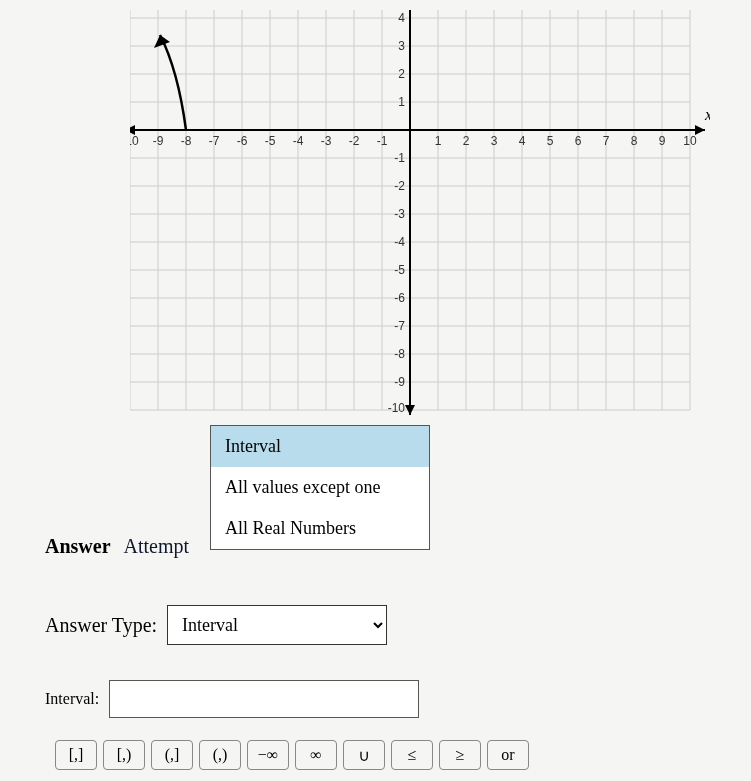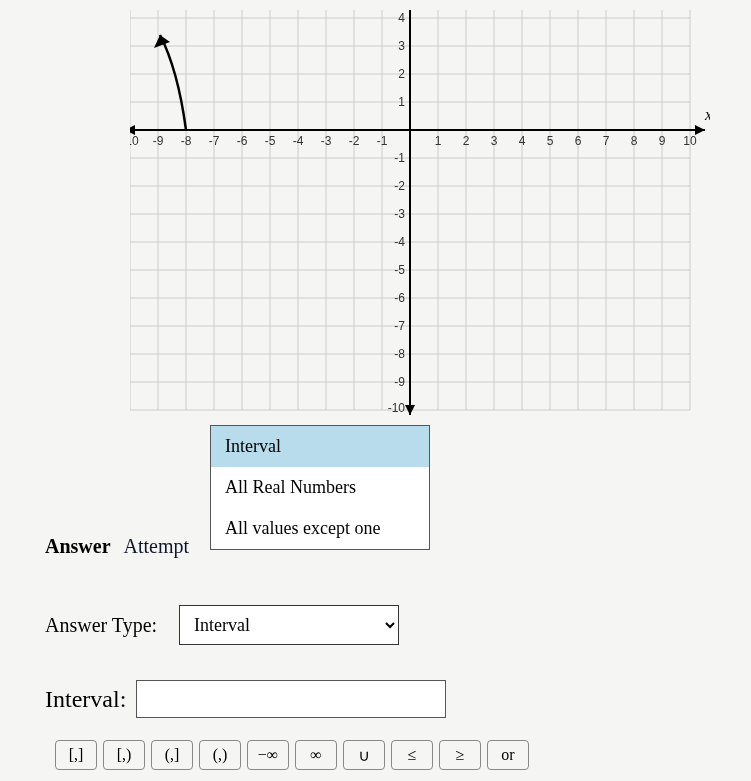--- a/index.html
+++ b/index.html
@@ -25,21 +25,21 @@
       font-size: 20px;
     }
     .answer-label { font-weight: bold; display: inline; text-align: right; }
     .attempt-label { color: #0f172a; display: inline; margin-left: 8px; }
     .answer-type-row {
       position: absolute;
       top: 605px;
       left: 45px;
       display: flex;
       align-items: center;
-      gap: 22px;
+      gap: 10px;
     }
     .answer-type-label { font-size: 20px; }
     .answer-type-select {
       width: 220px;
       height: 40px;
       font-size: 18px;
       font-family: Georgia, serif;
       padding: 4px 10px;
       border: 1px solid #333;
       background: #fff;
@@ -60,21 +60,21 @@
     }
     .dropdown-item.selected { background: #b8dcec; }
     .interval-row {
       position: absolute;
       top: 680px;
       left: 45px;
       display: flex;
       align-items: center;
       gap: 10px;
     }
-    .interval-label { font-size: 24px; }
+    .interval-label { font-size: 16px; }
     .interval-input {
       width: 310px;
       height: 38px;
       border: 1px solid #555;
       background: #fff;
       font-size: 18px;
       padding: 4px 8px;
       font-family: Georgia, serif;
     }
     .button-row {
@@ -194,22 +194,22 @@
       <text x="275" y="402">-10</text>
     </g>
 
     <path d="M 56 120 Q 48 60, 30 25" stroke="#000" stroke-width="2.5" fill="none"></path>
     <polygon points="30,25 24,38 40,32" fill="#000"></polygon>
   </svg>
 </div>
 
 <div class="dropdown-panel">
   <div class="dropdown-item selected">Interval</div>
+  <div class="dropdown-item">All values except one</div>
   <div class="dropdown-item">All Real Numbers</div>
-  <div class="dropdown-item">All values except one</div>
 </div>
 
 <div class="answer-section">
   <span class="answer-label">Answer</span>
   <span class="attempt-label">Attempt</span>
 </div>
 
 <div class="answer-type-row">
   <span class="answer-type-label">Answer Type:</span>
   <select class="answer-type-select">

